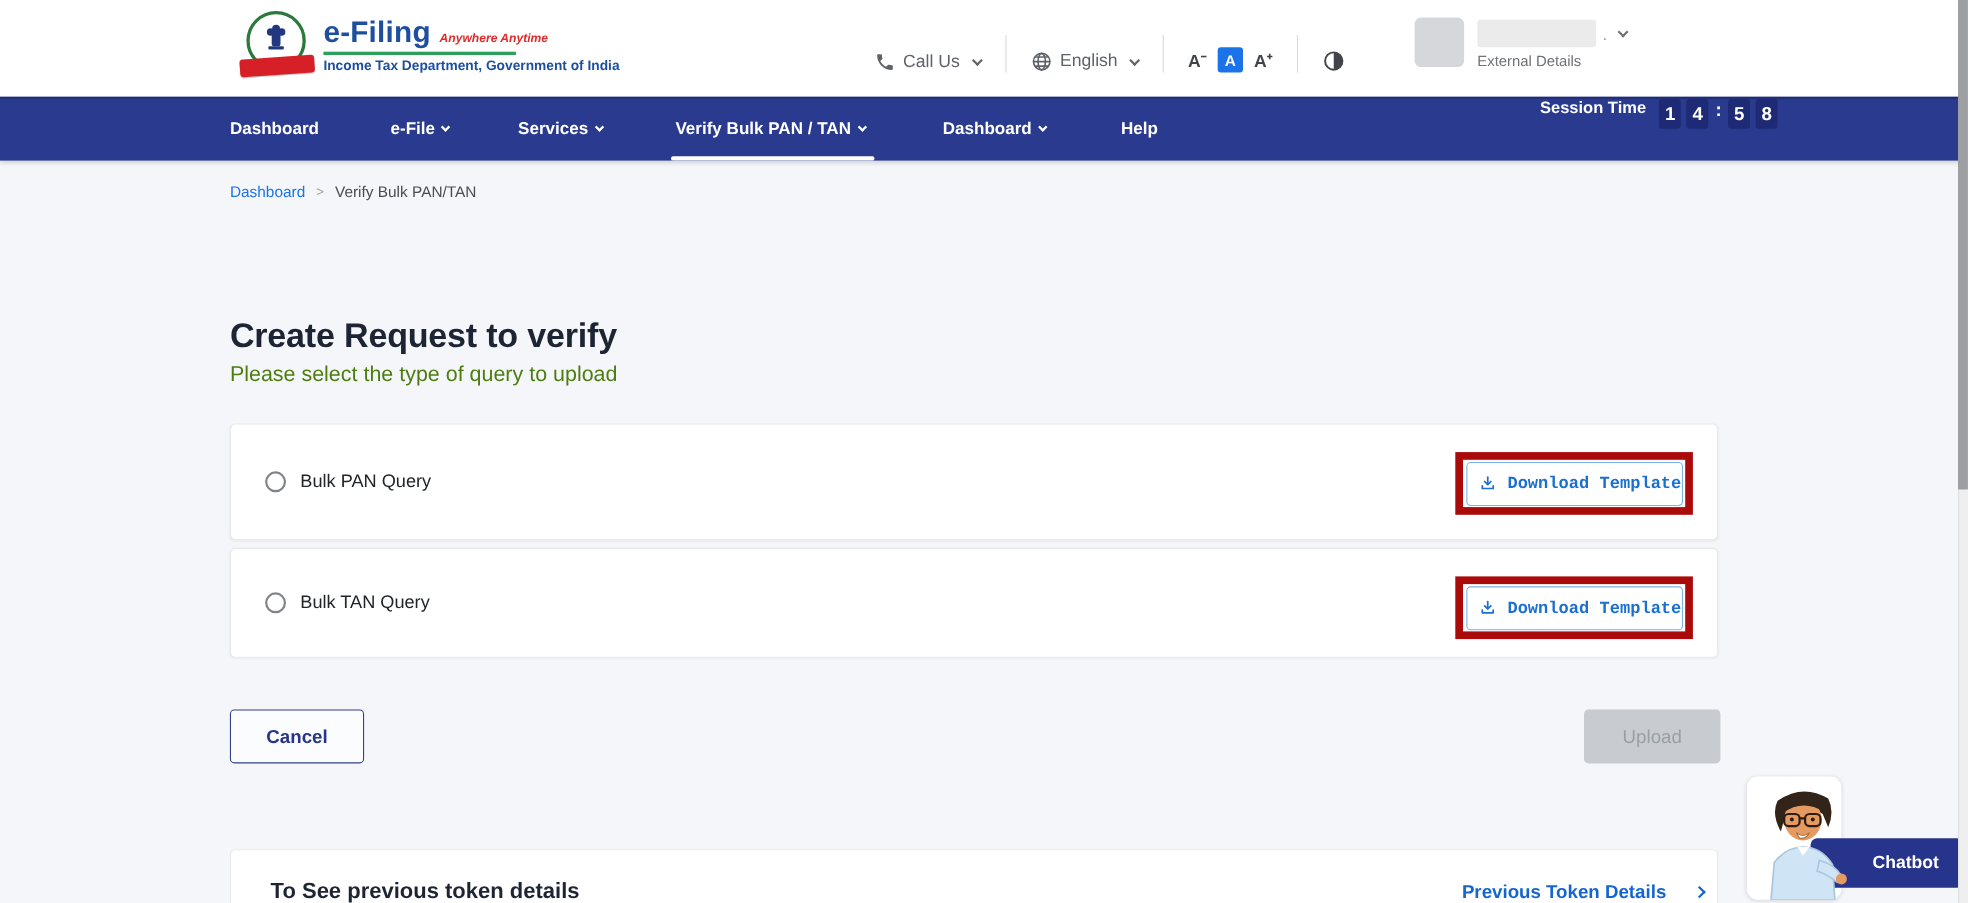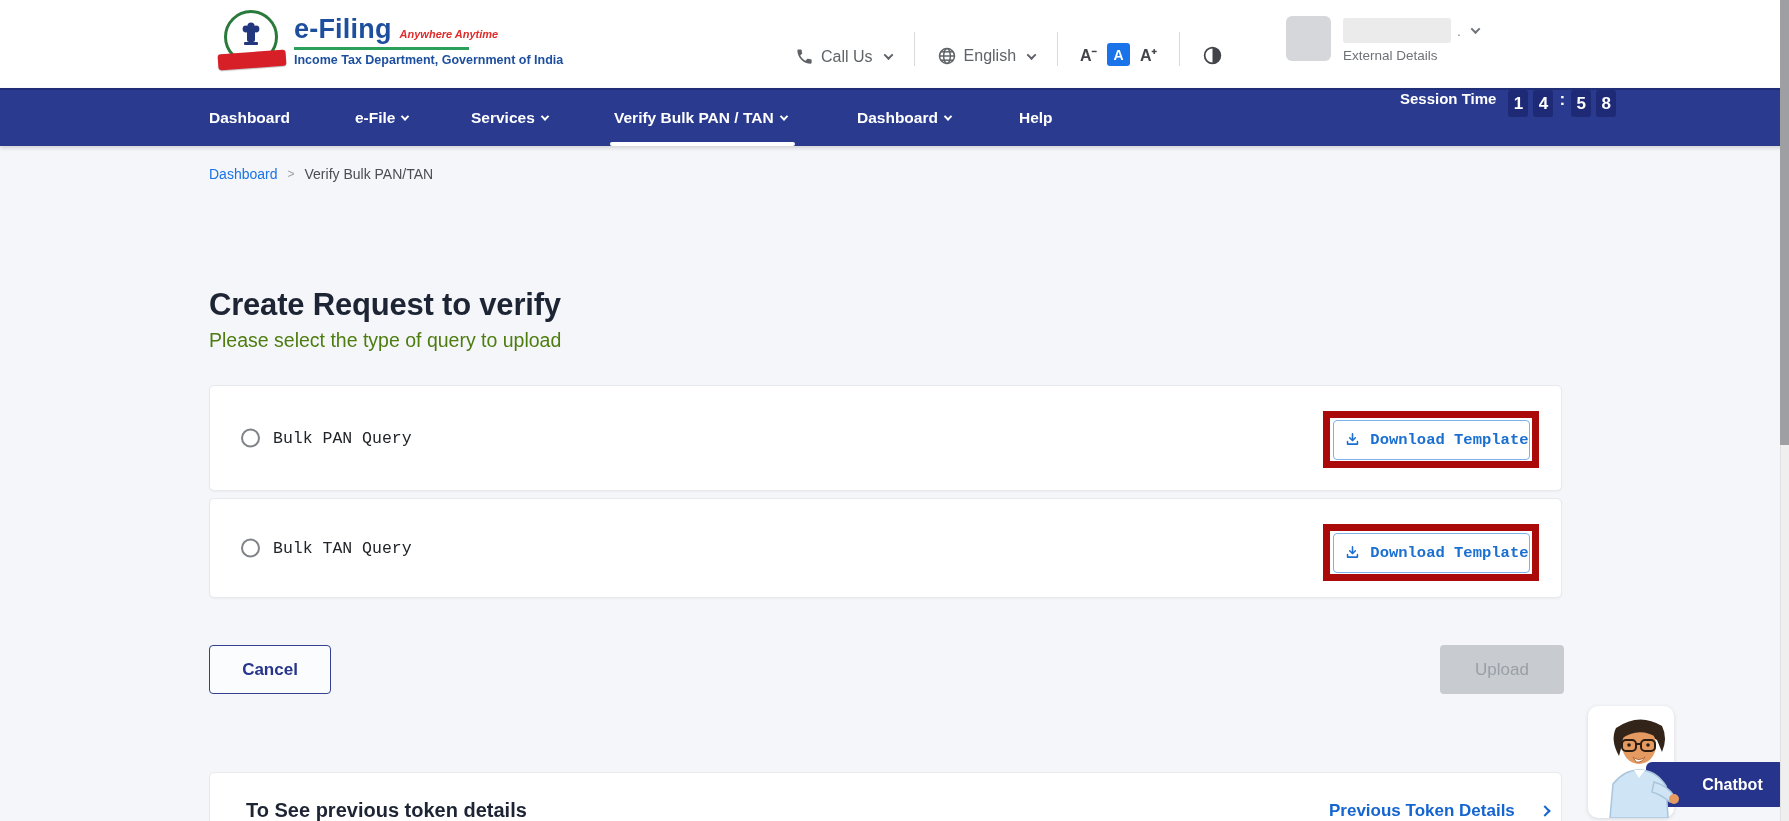--- a/index.html
+++ b/index.html
@@ -54,21 +54,21 @@
   .crumb-current { color:#4a4d52; }
 
   
   .page-title { position:absolute; left:209px; top:250px; font-size:31px; font-weight:700; color:#1d2433; letter-spacing:-.2px;margin-top:37px; }
   .page-subtitle { position:absolute; left:209px; top:329px; font-size:19.5px; color:#4d7c0f; }
 
   .option-card { position:absolute; left:209px; width:1353px; background:#fff; border:1px solid #e7e9ec; border-radius:5px; box-shadow:0 1px 2px rgba(20,30,60,.04); }
   .card-1 { top:385px; height:106px; }
   .card-2 { top:498px; height:100px; }
   .option-row { position:relative; width:100%; height:100%; }
-  .radio-wrap { position:absolute; left:31px; top:50%; transform:translateY(-50%); display:flex; align-items:center; gap:13px;font-family:Liberation Mono, monospace; }
+  .radio-wrap { position:absolute; left:31px; top:50%; transform:translateY(-50%); display:flex; align-items:center; gap:13px; }
   .radio { width:19px; height:19px; border:2px solid #808488; border-radius:50%; background:#fff; cursor:pointer; flex:0 0 auto; }
   .option-label { font-size:16.5px; color:#212529; }
 
   .highlight-box { position:absolute; left:1113px; top:25px; width:216px; height:57px; border:7px solid #ab0a0a; background:transparent; display:flex; align-items:center; justify-content:center; }
   .dl-btn { width:197px; height:40px; background:#fff; border:1.5px solid #7fb0e6; border-radius:4px; display:flex; align-items:center; justify-content:flex-end; gap:9px; cursor:pointer;font-family:Liberation Mono, monospace; }
   .dl-btn span { color:#1a6fd0; font-size:15.5px; font-weight:600; }
 
   .cancel-btn { position:absolute; left:209px; top:645px; width:122px; height:49px; background:#fbfcfd; border:1.5px solid #33418f; border-radius:4px; color:#27348b; font-size:17px; font-weight:600; cursor:pointer; font-family:"Liberation Sans",sans-serif; }
   .upload-btn { position:absolute; left:1440px; top:645px; width:124px; height:49px; background:#c8ccd0; border:none; border-radius:4px; color:#989fa6; font-size:17px; cursor:default; font-family:"Liberation Sans",sans-serif; }
 

